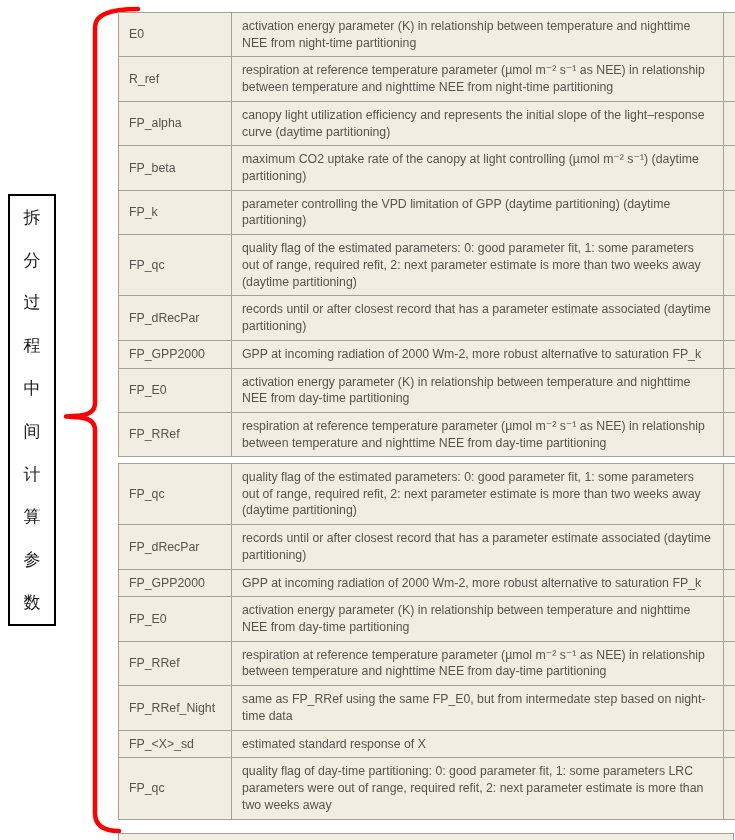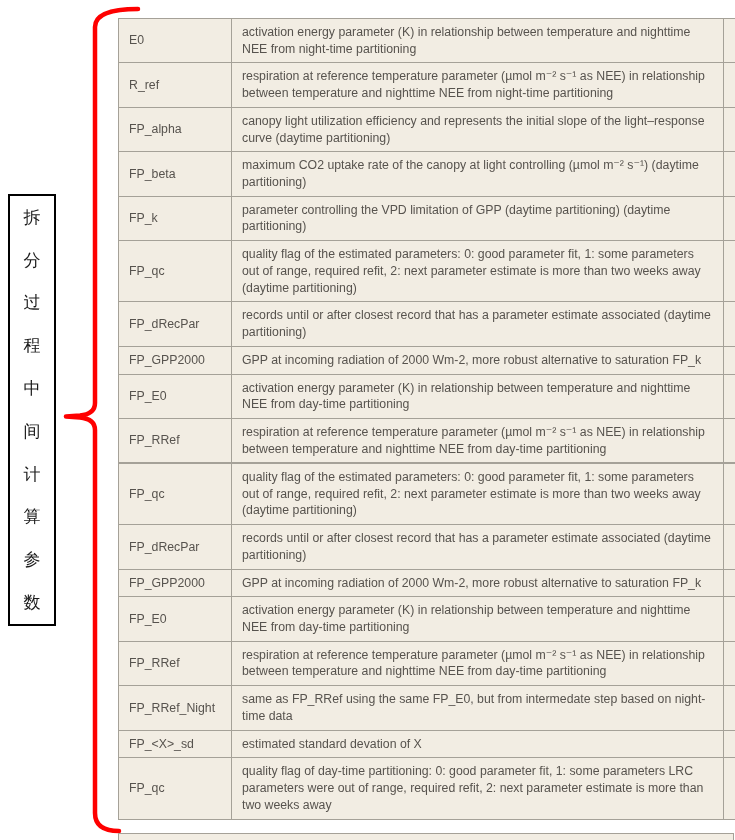--- a/index.html
+++ b/index.html
@@ -25,21 +25,21 @@
     font-family: "Liberation Serif", "DejaVu Serif", serif;
     font-size: 17px;
     color: #1a1a1a;
   }
 
   
   #brace-svg { position: absolute; left: 55px; top: 0; width: 95px; height: 840px; }
 
   
   .tbl-wrap { position: absolute; left: 118px; width: 616px; }
-  #tbl-wrap-1 { top: 18px; }
+  #tbl-wrap-1 { top: 12px; }
   #tbl-wrap-2 { top: 463px; }
   table.params {
     border-collapse: collapse;
     width: 616px;
     table-layout: fixed;
     background: #f2ede3;
   }
   table.params td {
     border: 1px solid #a5a198;
     vertical-align: middle;
@@ -170,21 +170,21 @@
             <td class="desc-col">respiration at reference temperature parameter (µmol m⁻² s⁻¹ as NEE) in relationship between temperature and nighttime NEE from day-time partitioning</td>
             <td class="blank-col"></td>
           </tr>
           <tr>
             <td class="name-col">FP_RRef_Night</td>
             <td class="desc-col">same as FP_RRef using the same FP_E0, but from intermedate step based on night-time data</td>
             <td class="blank-col"></td>
           </tr>
           <tr>
             <td class="name-col">FP_&lt;X&gt;_sd</td>
-            <td class="desc-col">estimated standard devation of X</td>
+            <td class="desc-col">estimated standard response of X</td>
             <td class="blank-col"></td>
           </tr>
           <tr>
             <td class="name-col">FP_qc</td>
             <td class="desc-col">quality flag of day-time partitioning: 0: good parameter fit, 1: some parameters LRC parameters were out of range, required refit, 2: next parameter estimate is more than two weeks away</td>
             <td class="blank-col"></td>
           </tr>
         </tbody>
     </table>
   </div>

